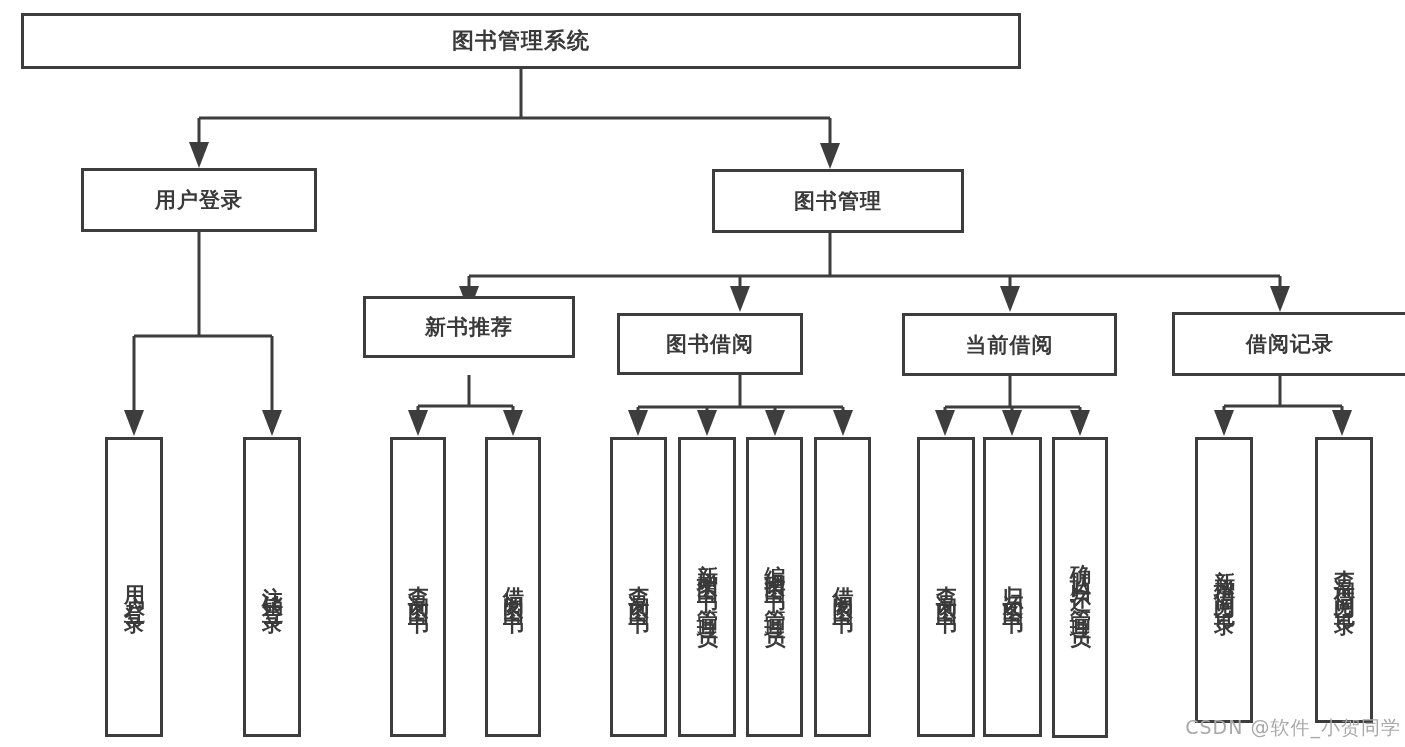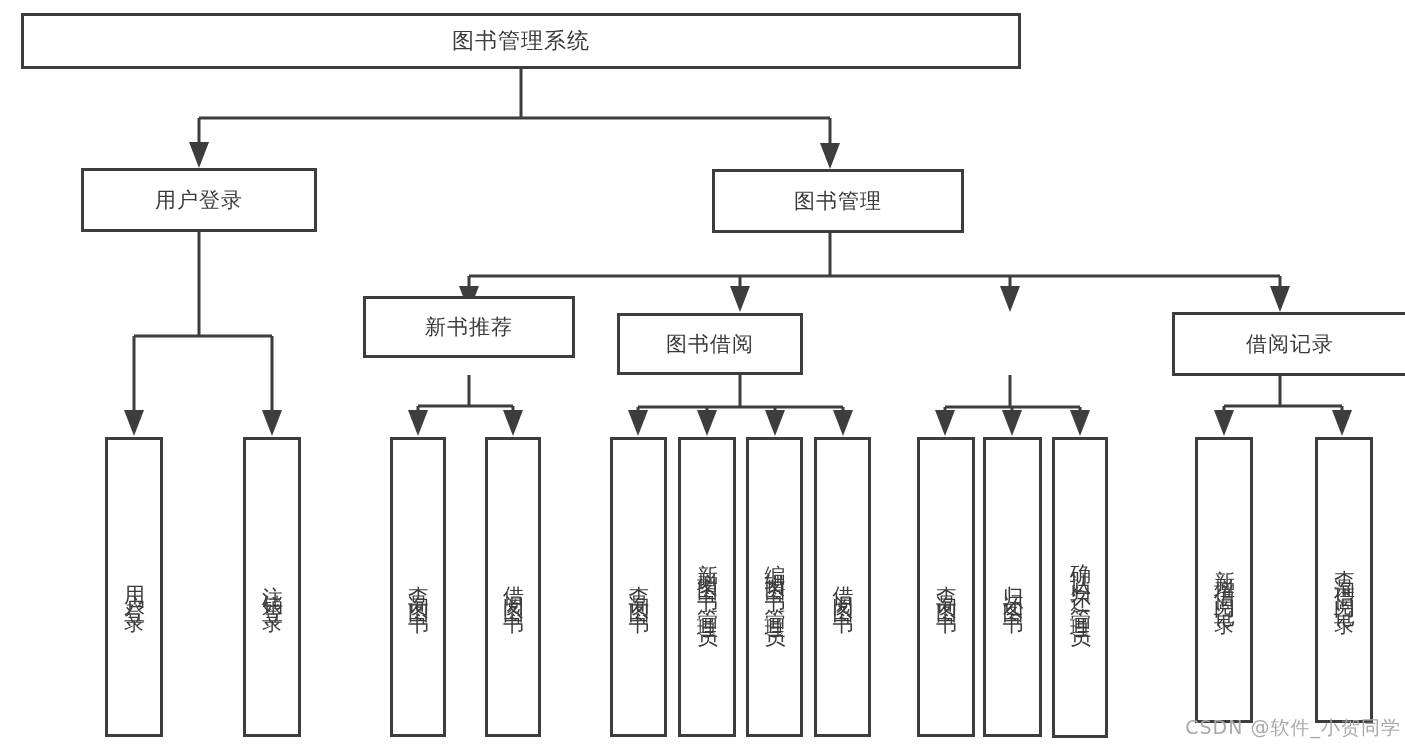--- a/index.html
+++ b/index.html
@@ -25,20 +25,21 @@
     box-sizing:border-box;
     background:var(--fill);
     border:3px solid var(--line);
     display:flex;
     align-items:center;
     justify-content:center;
     color:var(--text);
     font-size:21px;
     letter-spacing:1px;
     text-align:center;
+    font-weight:bold;
   }
   .node.root{font-size:22px;}
   .node.v span{
     writing-mode:vertical-rl;
     text-orientation:mixed;
     letter-spacing:9px;
     line-height:1;
   }
   .watermark{
     position:absolute;
@@ -115,20 +116,23 @@
   <div class="node" style="left:712px;top:169px;width:252px;height:64px">
     <span>图书管理</span>
   </div>
 
   <div class="node" style="left:363px;top:296px;width:212px;height:62px">
     <span>新书推荐</span>
   </div>
   <div class="node" style="left:617px;top:313px;width:186px;height:62px">
     <span>图书借阅</span>
   </div>
+  <div class="node" style="left:902px;top:313px;width:215px;height:63px">
+    <span>当前借阅</span>
+  </div>
   <div class="node" style="left:1172px;top:312px;width:236px;height:64px">
     <span>借阅记录</span>
   </div>
 
   <div class="node v" style="left:105px;top:437px;width:58px;height:300px">
     <span>用户登录</span>
   </div>
   <div class="node v" style="left:243px;top:437px;width:58px;height:300px">
     <span>注销登录</span>
   </div>

